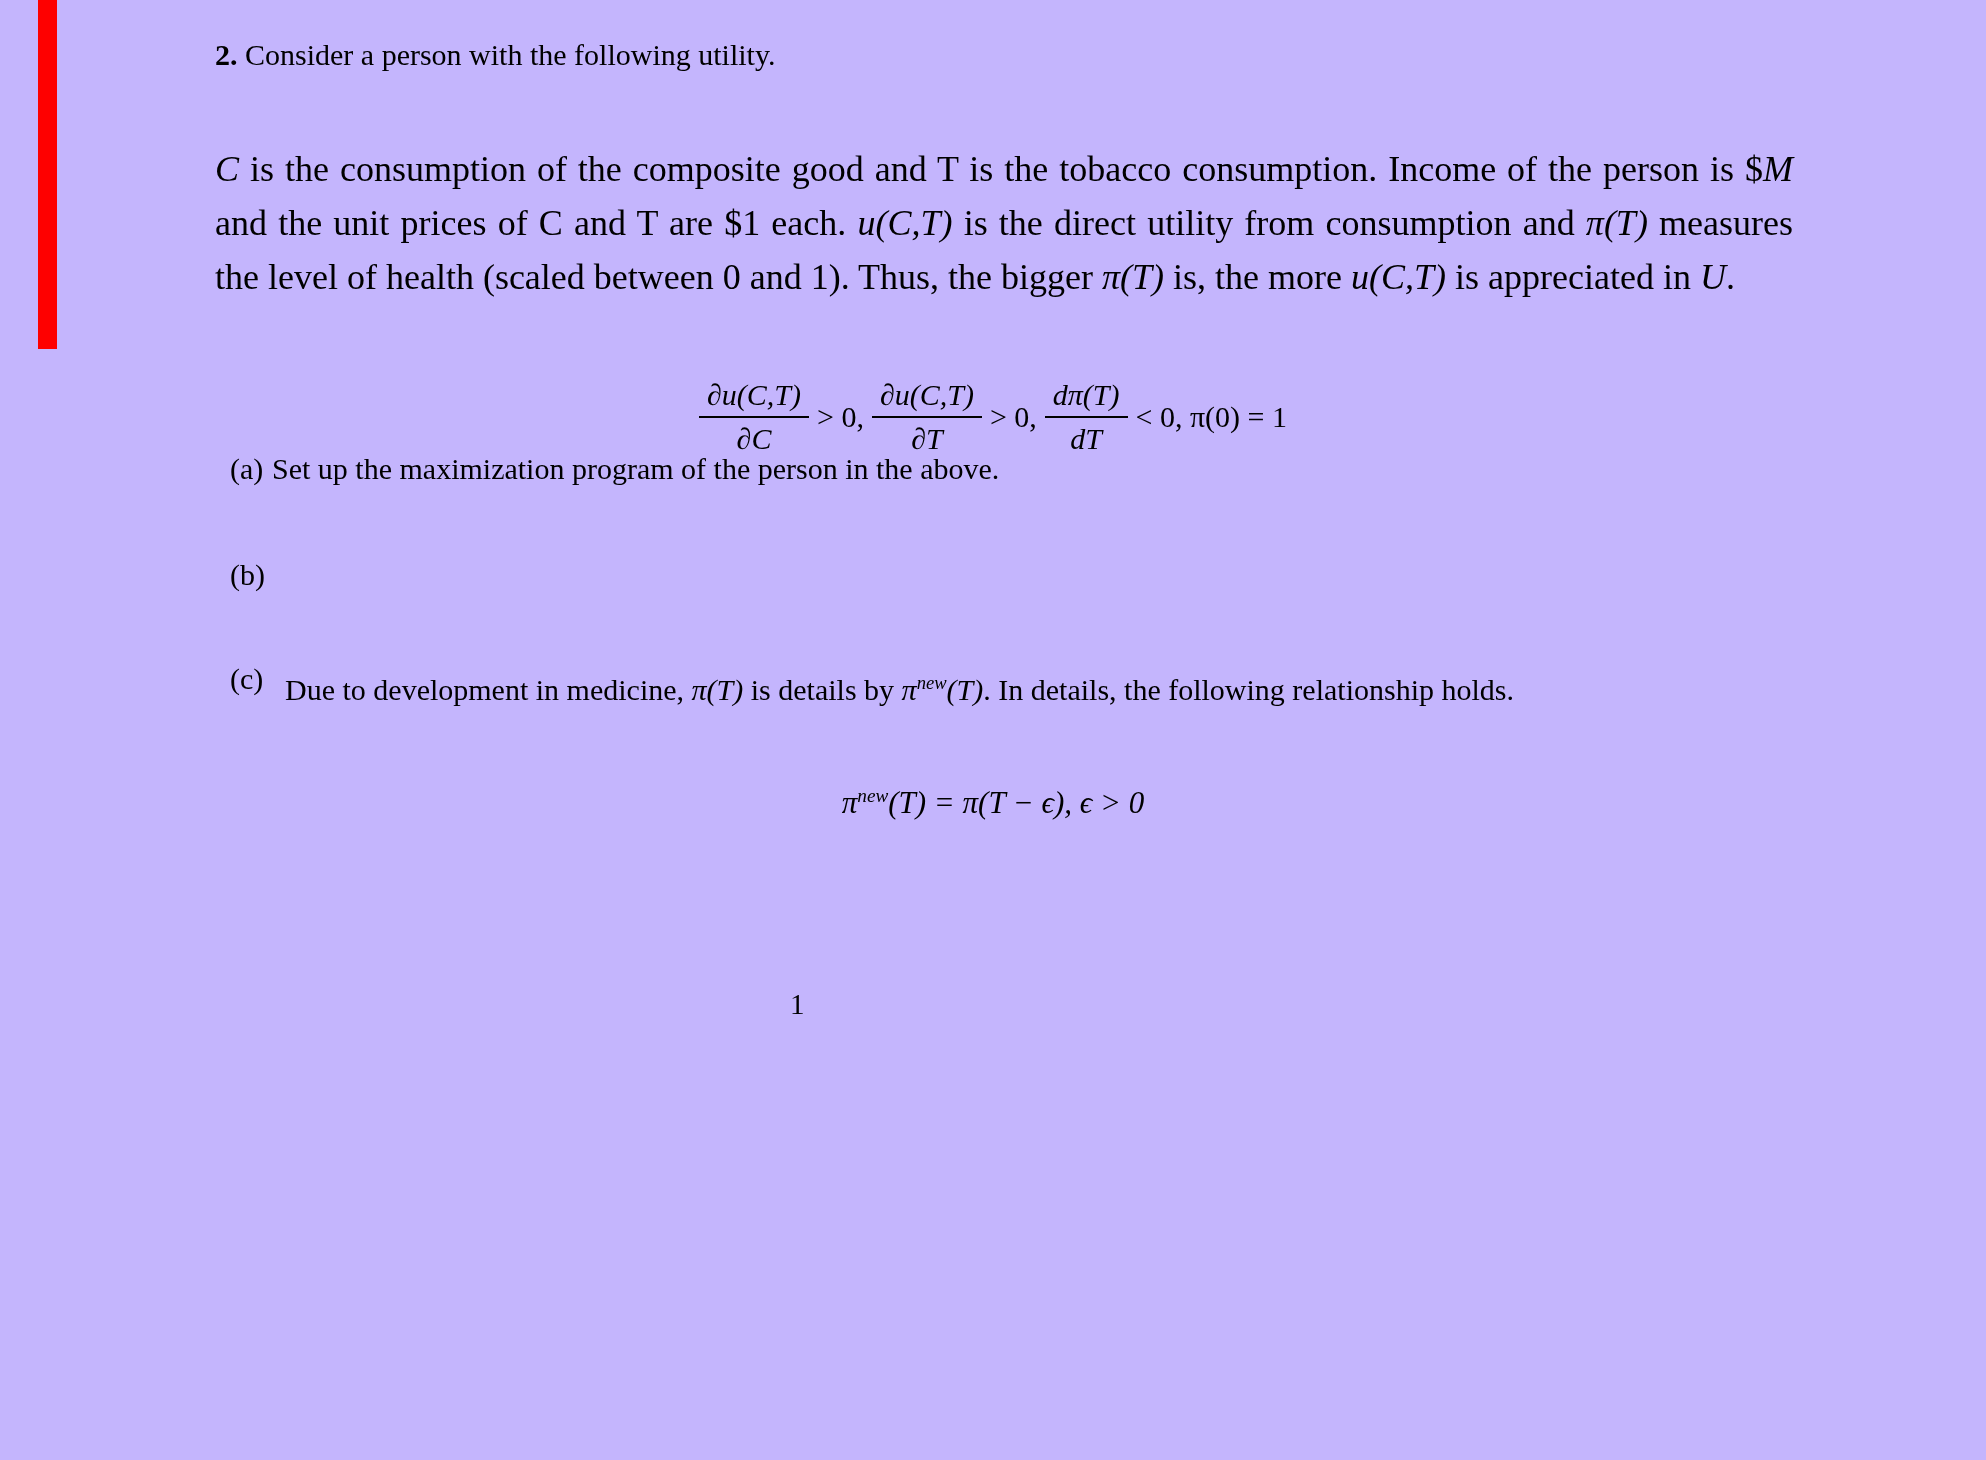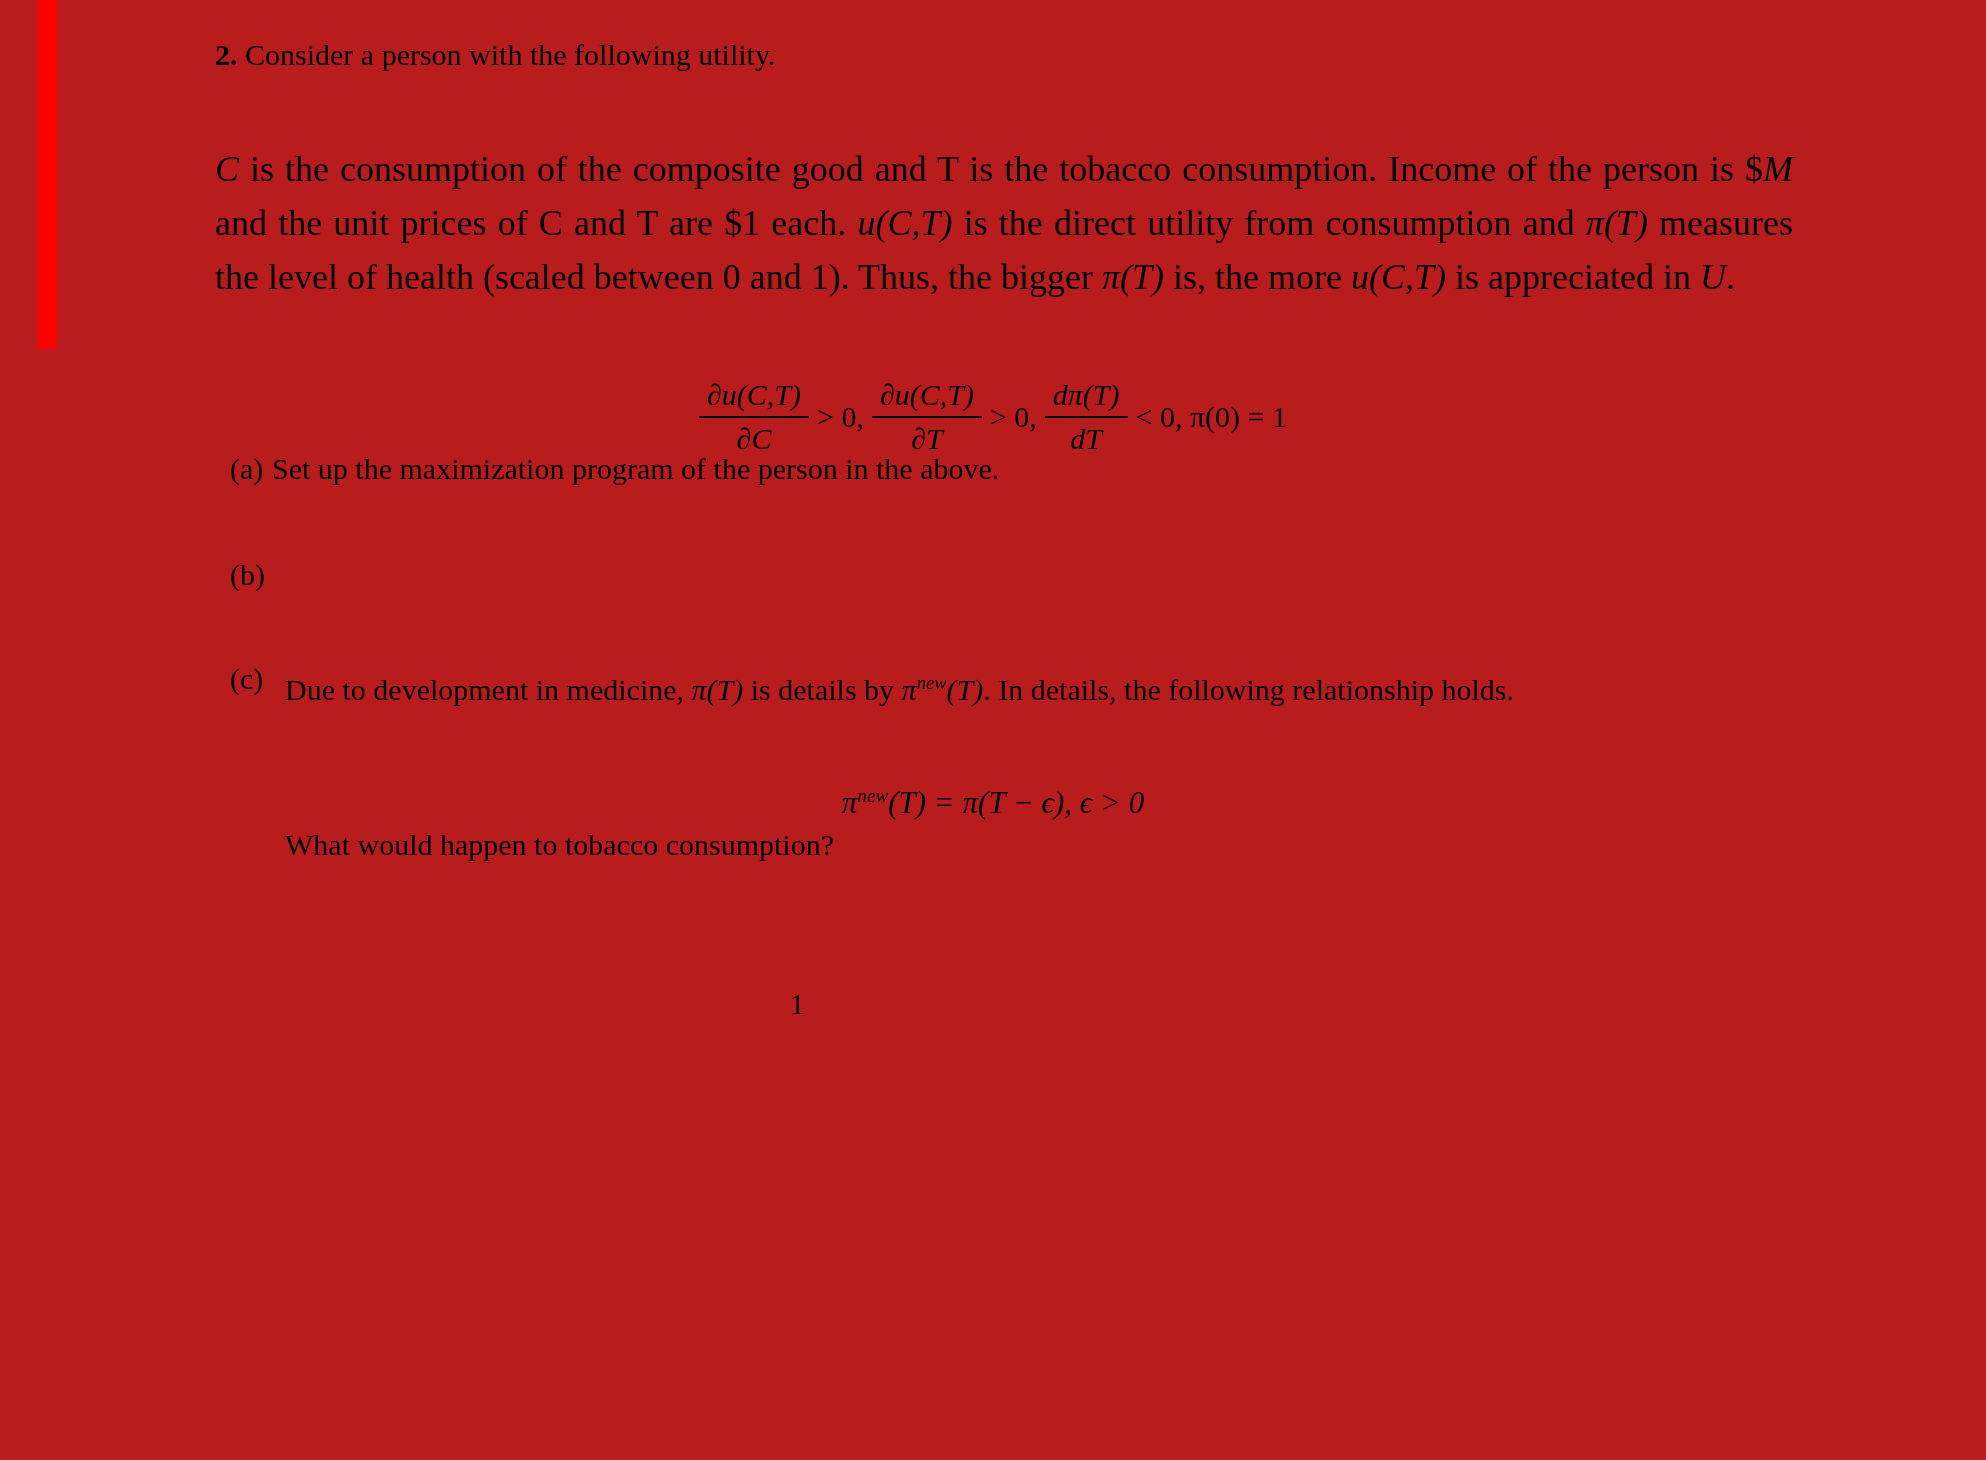--- a/index.html
+++ b/index.html
@@ -5,21 +5,21 @@
   * { margin: 0; padding: 0; box-sizing: border-box; }
   html, body { background: #ffffff; }
   body {
     font-family: "Liberation Serif", "DejaVu Serif", serif;
     color: #000000;
   }
   .page {
     position: relative;
     width: 1986px;
     height: 1460px;
-    background: #b91c1c;
+    background: #c4b5fd;
     overflow: hidden;
   }
   .red-bar {
     position: absolute;
     left: 38px;
     top: 0;
     width: 19px;
     height: 349px;
   }
   .abs { position: absolute; }
@@ -137,17 +137,16 @@
   <div class="abs part-label label-a">(a)</div>
   <div class="abs part-text text-a">Set up the maximization program of the person in the above.</div>
 
   <div class="abs part-label label-b">(b)</div>
 
   <div class="abs part-label label-c">(c)</div>
   <div class="abs c-body"><span>Due to development in medicine, </span><span class="it">π(T)</span><span> is details by </span><span class="it">π</span><sup class="it">new</sup><span class="it">(T)</span><span>. In details, the following relationship holds.</span></div>
 
   <div class="abs eq eq2"><span class="it">π</span><sup class="it">new</sup><span class="it">(T) = π(T − ϵ), ϵ &gt; 0</span></div>
 
-  <div class="abs c-question">What would happen to tobacco consumption?</div>
 
   <div class="abs page-number">1</div>
 
 </div>
 
 </body></html>

